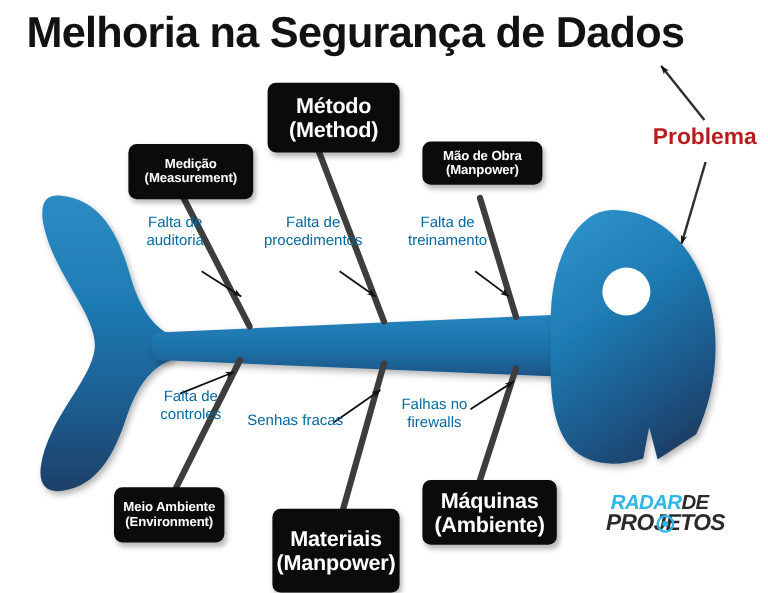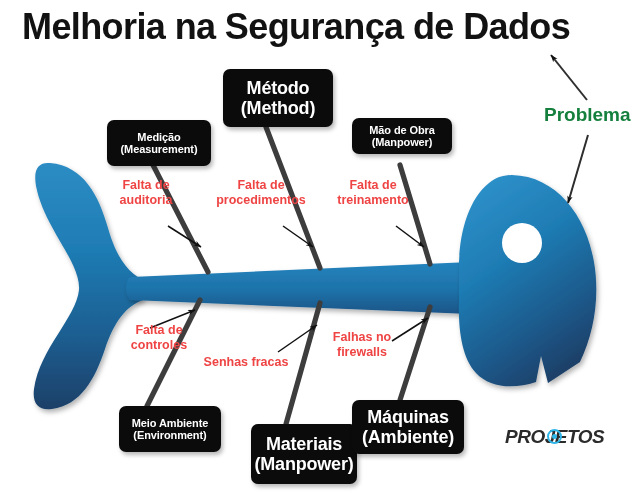--- a/index.html
+++ b/index.html
@@ -39,35 +39,35 @@
     align-items:center;justify-content:center;
     font-family:"Liberation Sans",sans-serif;
   }
   .cat .l1,.cat .l2{display:block;white-space:nowrap;}
   .cat.big{font-size:18px;letter-spacing:-0.2px;}
   .cat.small{font-size:11px;letter-spacing:-0.1px;}
 
   
   .cause{
     position:absolute;
-    color:#ef4444;
+    color:#0369a1;
     font-size:12.5px;
-    font-weight:bold;
+    font-weight:normal;
     line-height:1.22;
     text-align:center;
     white-space:nowrap;
     font-family:"Liberation Sans",sans-serif;
   }
   .cause .l1,.cause .l2{display:block;}
   .cause.one{line-height:1;}
 
   
   .problema{
     position:absolute;
-    color:#15803d;
+    color:#b91c1c;
     font-size:19px;
     font-weight:bold;
     white-space:nowrap;
     font-family:"Liberation Sans",sans-serif;
   }
 
   
   .logo{
     position:absolute;
     left:505px;top:409px;
@@ -205,26 +205,26 @@
   <div class="cat big" style="left:223px;top:69px;width:110px;height:58px;">
     <span class="l1">Método</span>
     <span class="l2">(Method)</span>
   </div>
 
   <div class="cat small" style="left:352px;top:118px;width:100px;height:36px;">
     <span class="l1">Mão de Obra</span>
     <span class="l2">(Manpower)</span>
   </div>
 
-  <div class="cat small" style="left:95px;top:406px;width:102px;height:46px;margin-left:24px;">
+  <div class="cat small" style="left:95px;top:406px;width:92px;height:46px;">
     <span class="l1">Meio Ambiente</span>
     <span class="l2">(Environment)</span>
   </div>
 
-  <div class="cat big" style="left:227px;top:424px;width:106px;height:60px;margin-left:24px;">
+  <div class="cat big" style="left:227px;top:424px;width:106px;height:70px;">
     <span class="l1">Materiais</span>
     <span class="l2">(Manpower)</span>
   </div>
 
   <div class="cat big" style="left:352px;top:400px;width:112px;height:54px;">
     <span class="l1">Máquinas</span>
     <span class="l2">(Ambiente)</span>
   </div>
 
   <div class="cause" style="left:107px;top:178px;width:78px;">
@@ -240,31 +240,34 @@
   <div class="cause" style="left:327px;top:178px;width:92px;">
     <span class="l1">Falta de</span>
     <span class="l2">treinamento</span>
   </div>
 
   <div class="cause" style="left:120px;top:323px;width:78px;">
     <span class="l1">Falta de</span>
     <span class="l2">controles</span>
   </div>
 
-  <div class="cause one" style="left:200px;top:356px;width:92px;">
+  <div class="cause one" style="left:200px;top:344px;width:92px;">
     <span class="l1">Senhas fracas</span>
   </div>
 
   <div class="cause" style="left:325px;top:330px;width:74px;text-align:center;">
     <span class="l1">Falhas no</span>
     <span class="l2">firewalls</span>
   </div>
 
   <div class="problema" style="left:544px;top:104px;">Problema</div>
 
   <div class="logo">
+    <div class="row1">
+      <span class="cy">RADAR</span><span class="dk">DE</span>
+    </div>
     <div class="row2">
       <span>PROJETOS</span>
     </div>
     <div class="radar-o"></div>
   </div>
 
 </div>
 
 </body></html>

